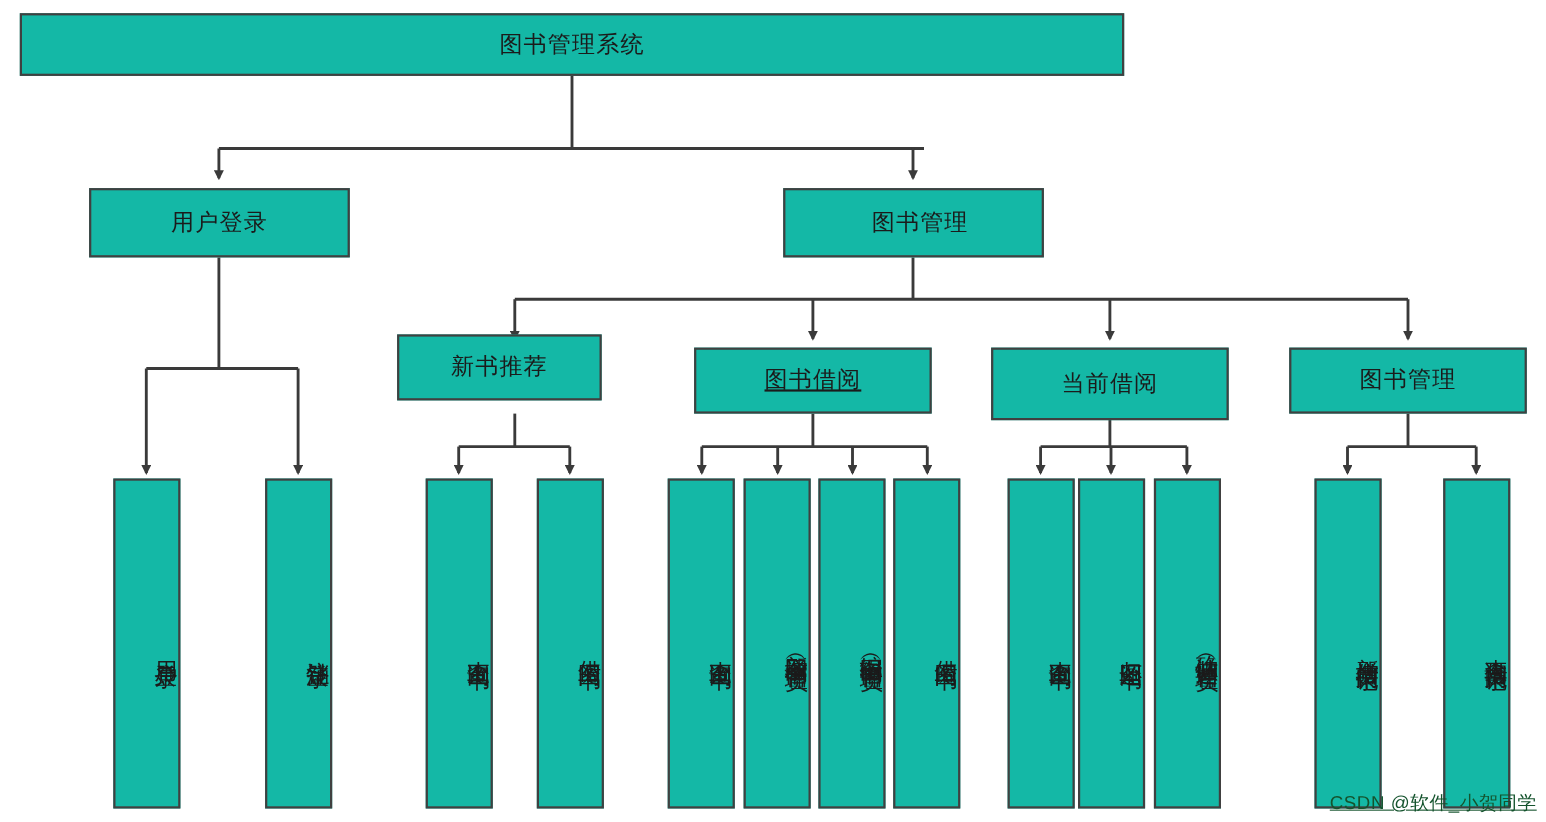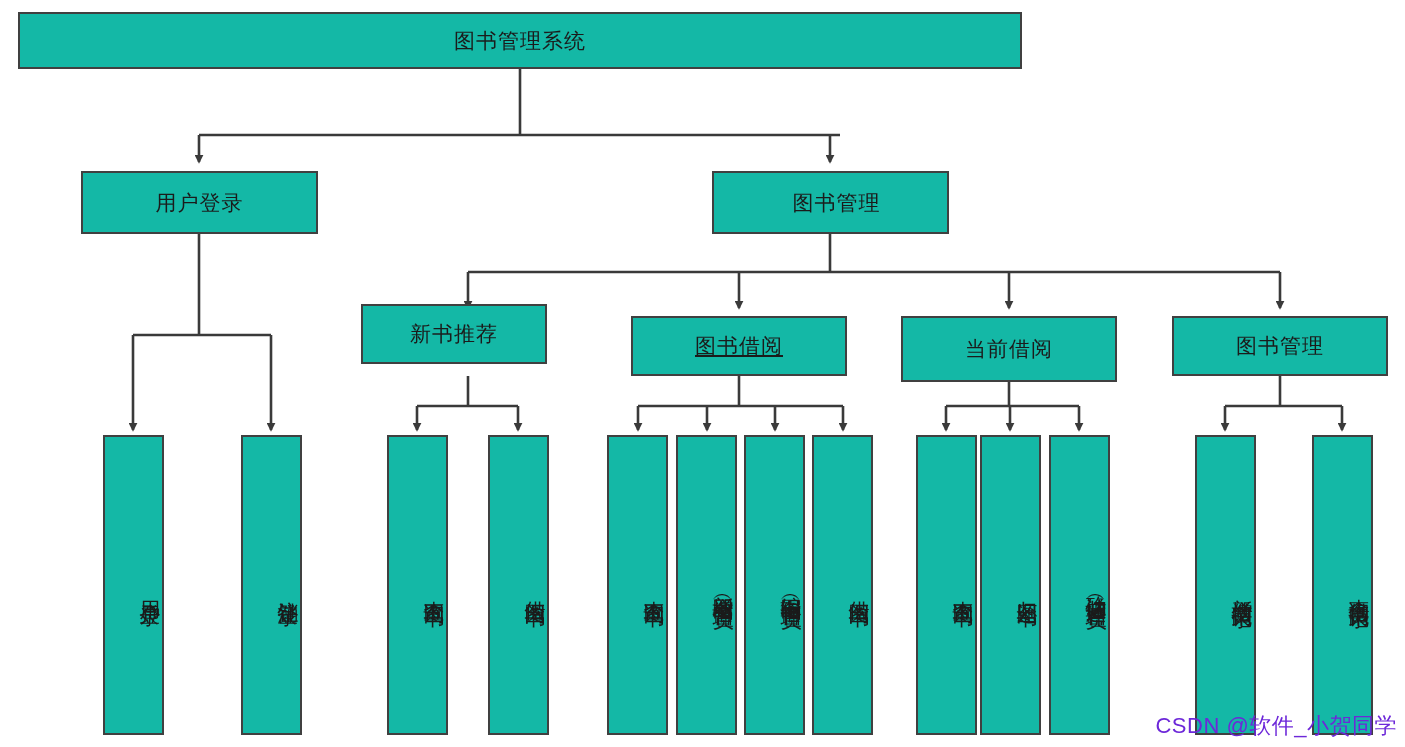--- a/index.html
+++ b/index.html
@@ -56,24 +56,25 @@
     white-space: pre-line;
   }
   .node.vert .label {
     writing-mode: vertical-rl;
     text-orientation: upright;
   }
   #watermark {
     position: absolute;
     right: 8px;
     bottom: 6px;
-    font-size: 22px;
-    color: #6d28d9;
+    font-size: 17px;
+    color: #14532d;
     letter-spacing: 0.5px;
     white-space: nowrap;
+    text-decoration: underline;
   }
 </style>
 </head>
 <body>
 
 <div id="canvas">
 
   <svg id="wires" viewBox="0 0 1405 747">
     <defs>
       <marker id="arrow" markerWidth="9" markerHeight="9" refX="7.2" refY="4.5" orient="auto" markerUnits="userSpaceOnUse">

